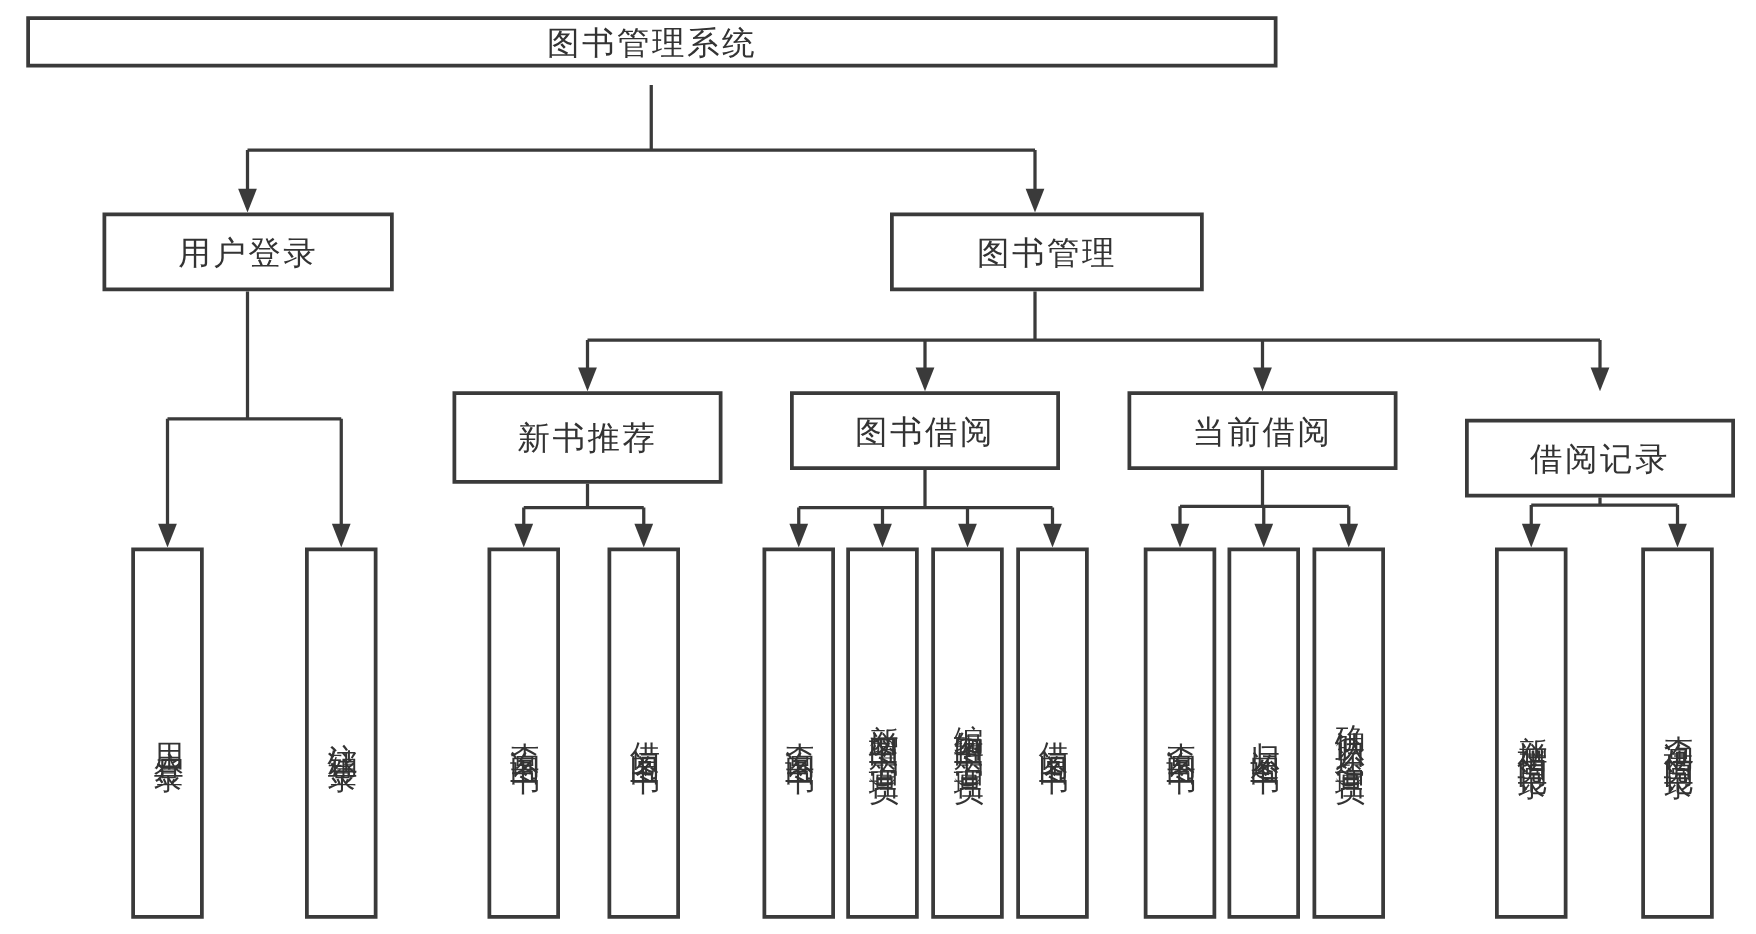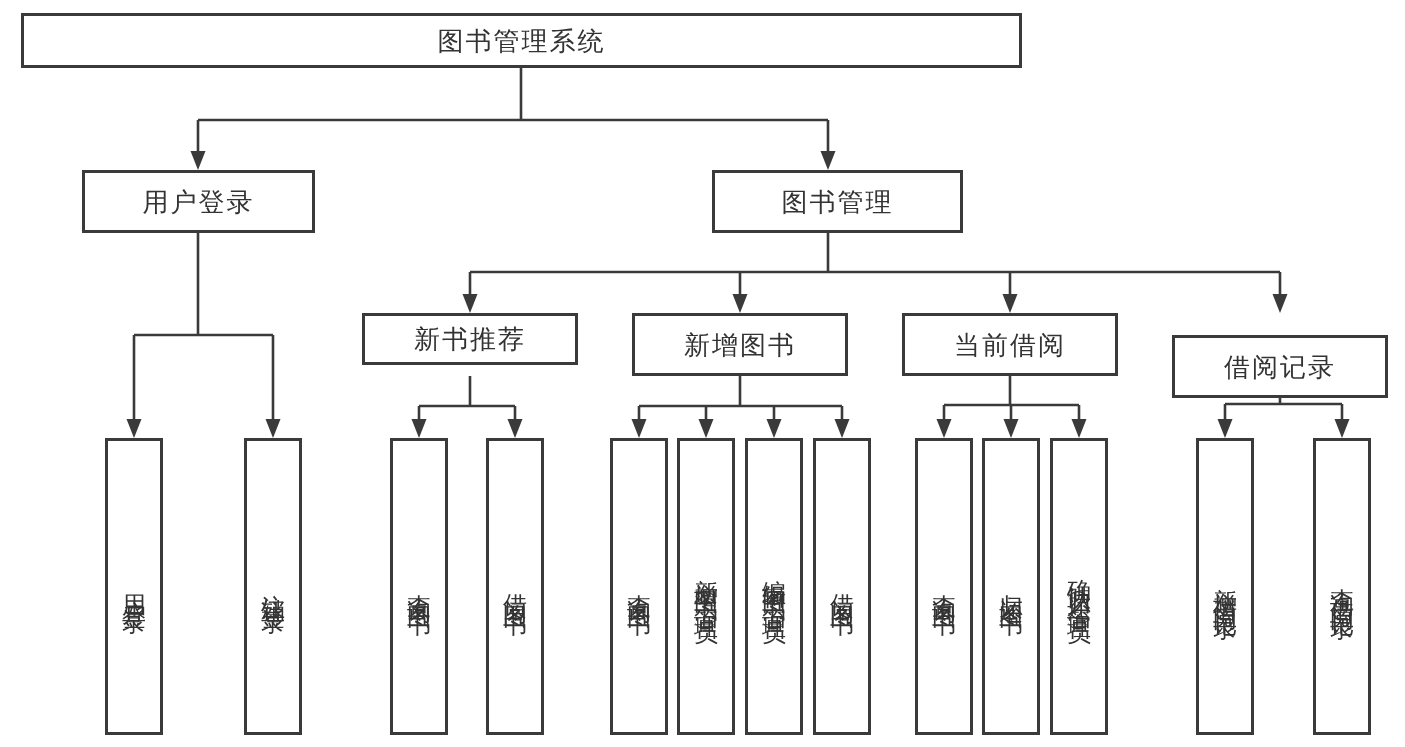--- a/index.html
+++ b/index.html
@@ -94,36 +94,36 @@
       <path d="M834.5,419 L849.5,419 L842,438 Z" class="arrowhead"></path>
       <path d="M1010,376 V405 M944,405 H1079 M944,405 V424 M1011,405 V424 M1079,405 V424" class="conn"></path>
       <path d="M936.5,419 L951.5,419 L944,438 Z" class="arrowhead"></path>
       <path d="M1003.5,419 L1018.5,419 L1011,438 Z" class="arrowhead"></path>
       <path d="M1071.5,419 L1086.5,419 L1079,438 Z" class="arrowhead"></path>
       <path d="M1280,376 V404 M1225,404 H1342 M1225,404 V424 M1342,404 V424" class="conn"></path>
       <path d="M1217.5,419 L1232.5,419 L1225,438 Z" class="arrowhead"></path>
       <path d="M1334.5,419 L1349.5,419 L1342,438 Z" class="arrowhead"></path>
     </svg>
 
-  <div class="node node-h" style="left:21px; top:13px; width:1001px; height:55px;">
+  <div class="node node-h" style="left:21px; top:13px; width:1001px; height:41px;">
     <span>图书管理系统</span>
   </div>
 
   <div class="node node-h" style="left:82px; top:170px; width:233px; height:63px;">
     <span>用户登录</span>
   </div>
   <div class="node node-h" style="left:712px; top:170px; width:251px; height:63px;">
     <span>图书管理</span>
   </div>
 
-  <div class="node node-h" style="left:362px; top:313px; width:216px; height:52px;">
+  <div class="node node-h" style="left:362px; top:313px; width:216px; height:74px;">
     <span>新书推荐</span>
   </div>
   <div class="node node-h" style="left:632px; top:313px; width:216px; height:63px;">
-    <span>新增图书</span>
+    <span>图书借阅</span>
   </div>
   <div class="node node-h" style="left:902px; top:313px; width:216px; height:63px;">
     <span>当前借阅</span>
   </div>
   <div class="node node-h" style="left:1172px; top:313px; width:216px; height:63px;margin-top:22px;">
     <span>借阅记录</span>
   </div>
 
   <div class="node node-v" style="left:105px; top:438px; width:58px; height:297px;">
     <span class="vtext">用户登录</span>

